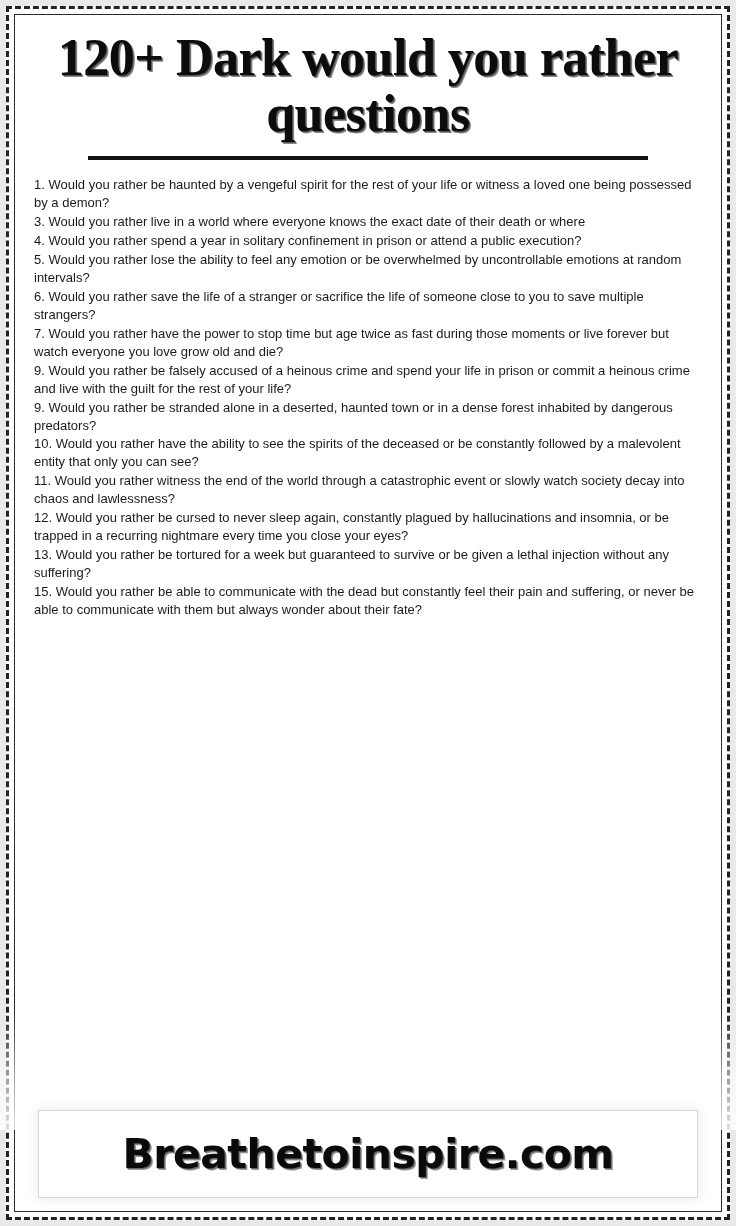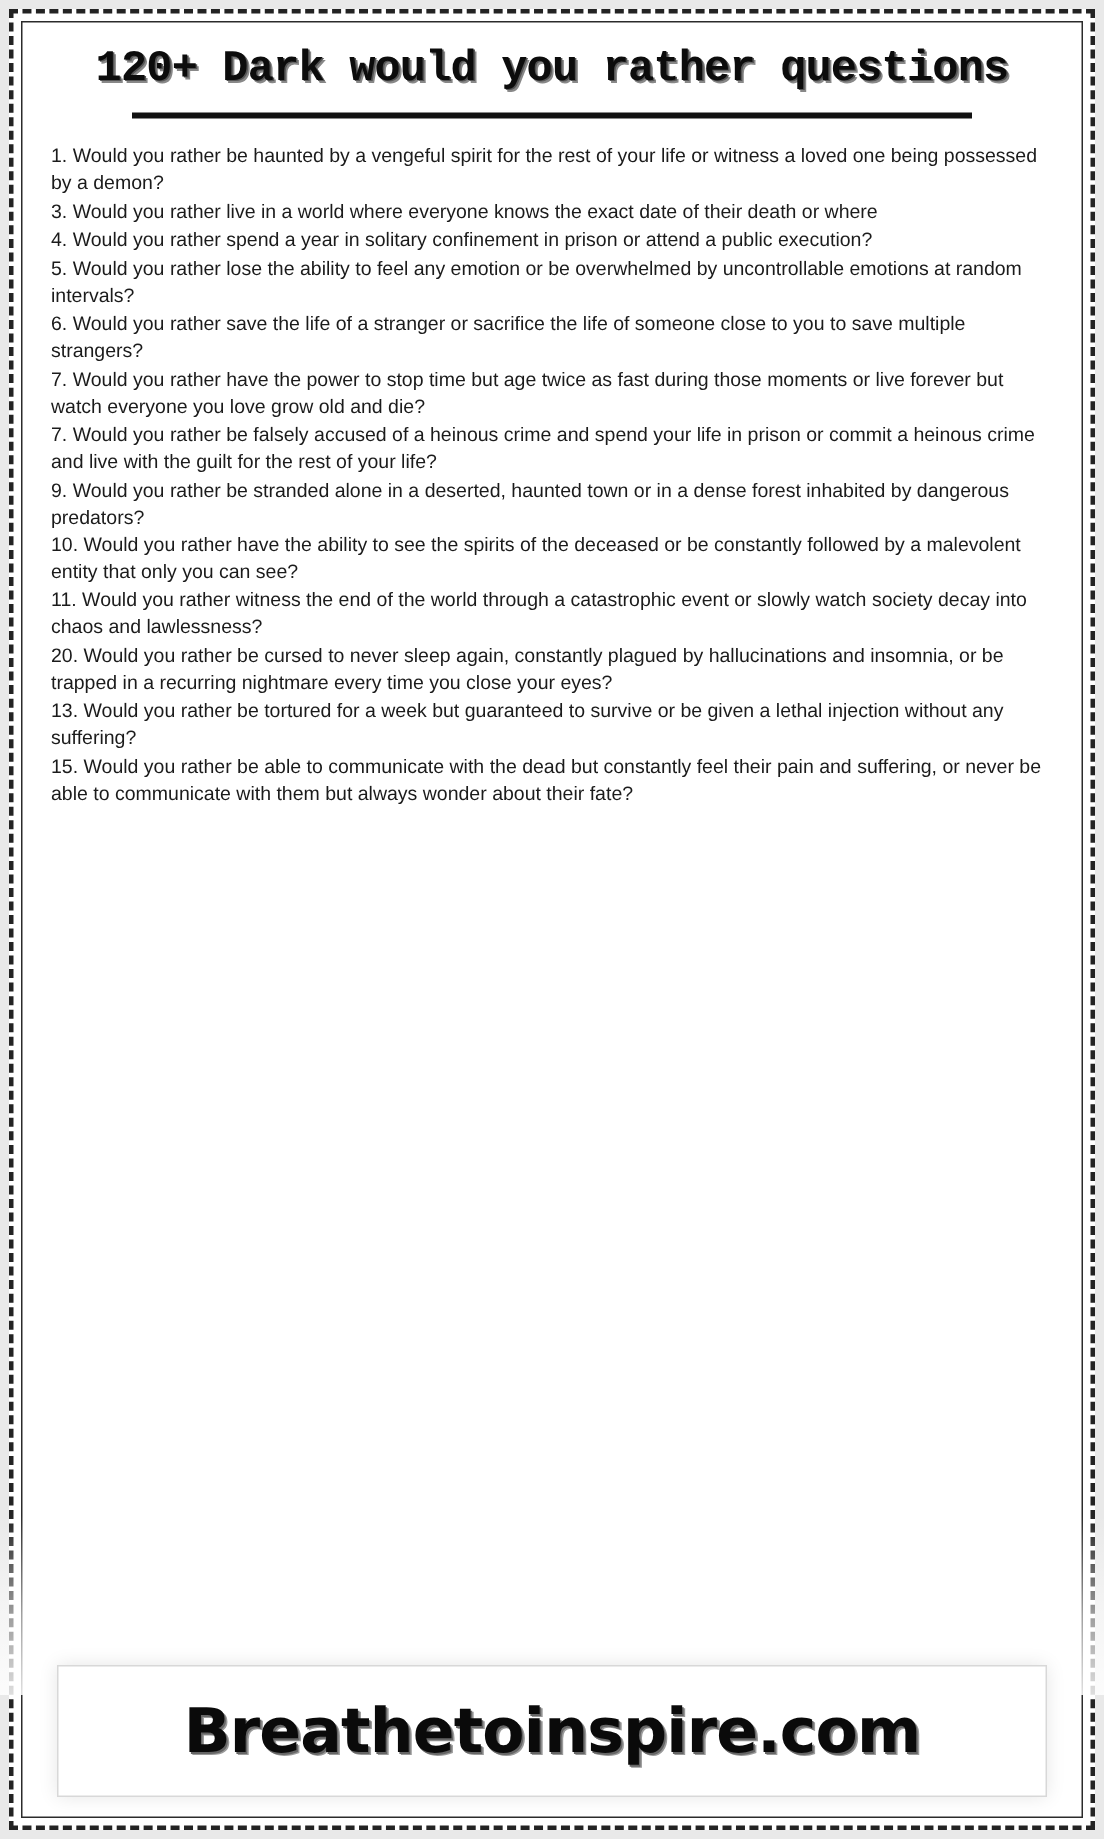--- a/index.html
+++ b/index.html
@@ -49,23 +49,23 @@
     top: 20px;
     right: 22px;
     bottom: 20px;
     box-sizing: border-box;
     overflow: hidden;
   }
 
   .title {
     margin: 10px 14px 0 14px;
     text-align: center;
-    font-family: Liberation Mono, monospace;
+    font-family: Liberation Serif, serif;
     font-weight: 700;
-    font-size: 29px;
+    font-size: 52px;
     line-height: 1.08;
     letter-spacing: -0.5px;
     color: #0c0c0c;
     text-shadow: 1px 1px 0 #555, 2px 2px 0 #888;
   }
 
   .title-rule {
     width: 560px;
     height: 4px;
     background: #111111;
@@ -154,25 +154,25 @@
     <h1 class="title">120+ Dark would you rather questions</h1>
     <div class="title-rule"></div>
 
     <div class="question-list">
       <p class="question">1. Would you rather be haunted by a vengeful spirit for the rest of your life or witness a loved one being possessed by a demon?</p>
       <p class="question">3. Would you rather live in a world where everyone knows the exact date of their death or where</p>
       <p class="question">4. Would you rather spend a year in solitary confinement in prison or attend a public execution?</p>
       <p class="question">5. Would you rather lose the ability to feel any emotion or be overwhelmed by uncontrollable emotions at random intervals?</p>
       <p class="question">6. Would you rather save the life of a stranger or sacrifice the life of someone close to you to save multiple strangers?</p>
       <p class="question">7. Would you rather have the power to stop time but age twice as fast during those moments or live forever but watch everyone you love grow old and die?</p>
-      <p class="question">7. Would you rather be falsely accused of a heinous crime and spend your life in prison or commit a heinous crime and live with the guilt for the rest of your life?</p>
+      <p class="question">9. Would you rather be falsely accused of a heinous crime and spend your life in prison or commit a heinous crime and live with the guilt for the rest of your life?</p>
       <p class="question">9. Would you rather be stranded alone in a deserted, haunted town or in a dense forest inhabited by dangerous predators?</p>
       <p class="question">10. Would you rather have the ability to see the spirits of the deceased or be constantly followed by a malevolent entity that only you can see?</p>
       <p class="question">11. Would you rather witness the end of the world through a catastrophic event or slowly watch society decay into chaos and lawlessness?</p>
-      <p class="question">20. Would you rather be cursed to never sleep again, constantly plagued by hallucinations and insomnia, or be trapped in a recurring nightmare every time you close your eyes?</p>
+      <p class="question">12. Would you rather be cursed to never sleep again, constantly plagued by hallucinations and insomnia, or be trapped in a recurring nightmare every time you close your eyes?</p>
       <p class="question">13. Would you rather be tortured for a week but guaranteed to survive or be given a lethal injection without any suffering?</p>
       <p class="question">15. Would you rather be able to communicate with the dead but constantly feel their pain and suffering, or never be able to communicate with them but always wonder about their fate?</p>
     </div>
 
   </div>
 
   <div class="fade"></div>
 
   <div class="footer">
     <span class="footer-text">Breathetoinspire.com</span>

